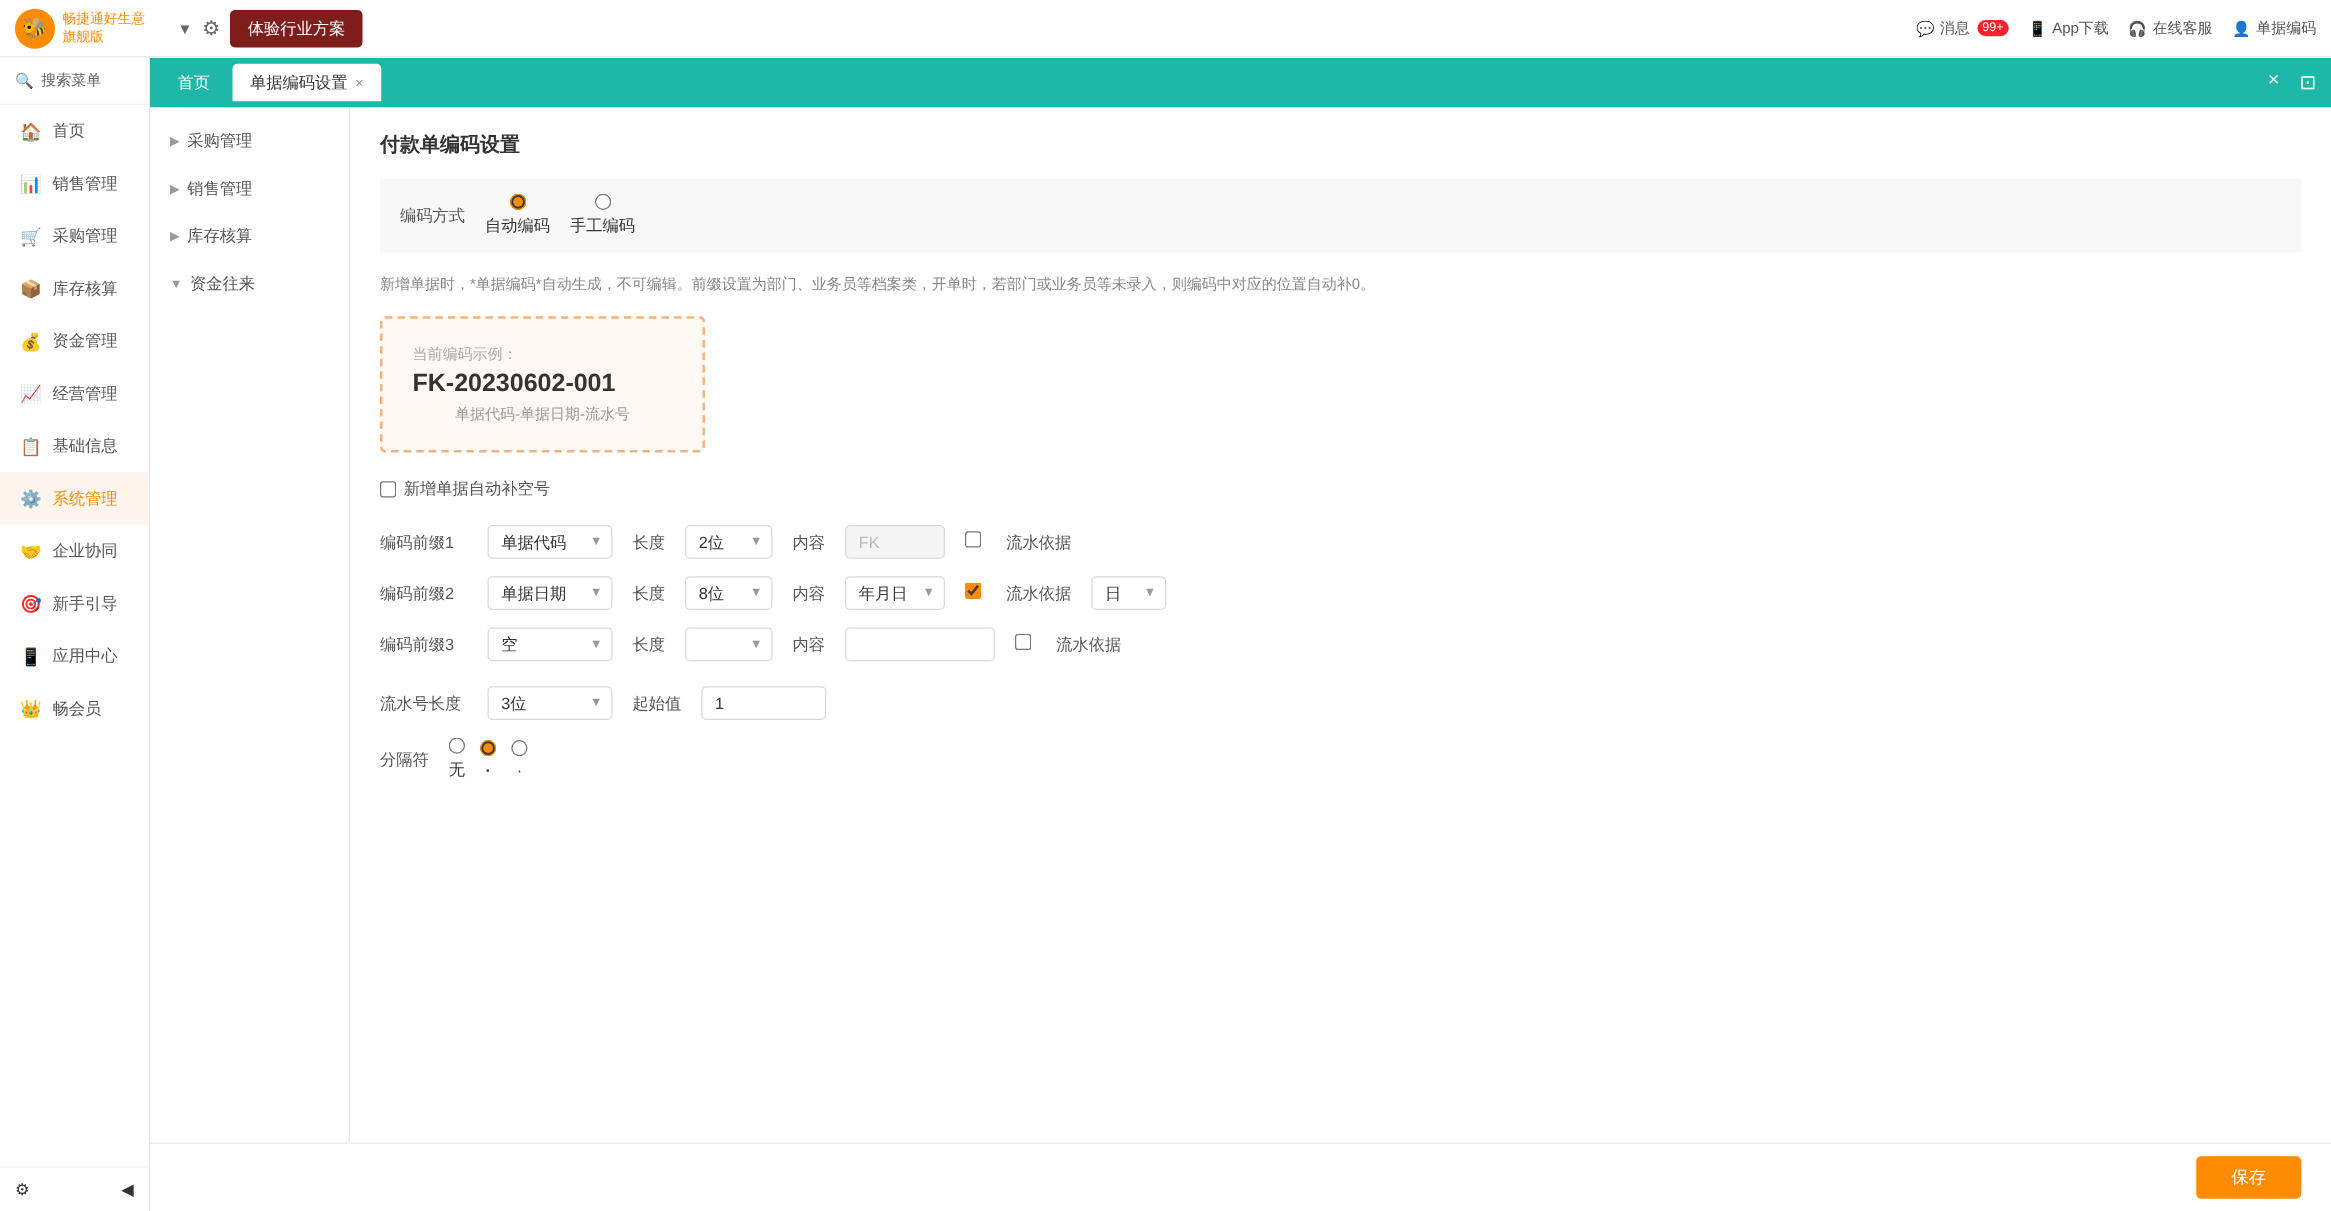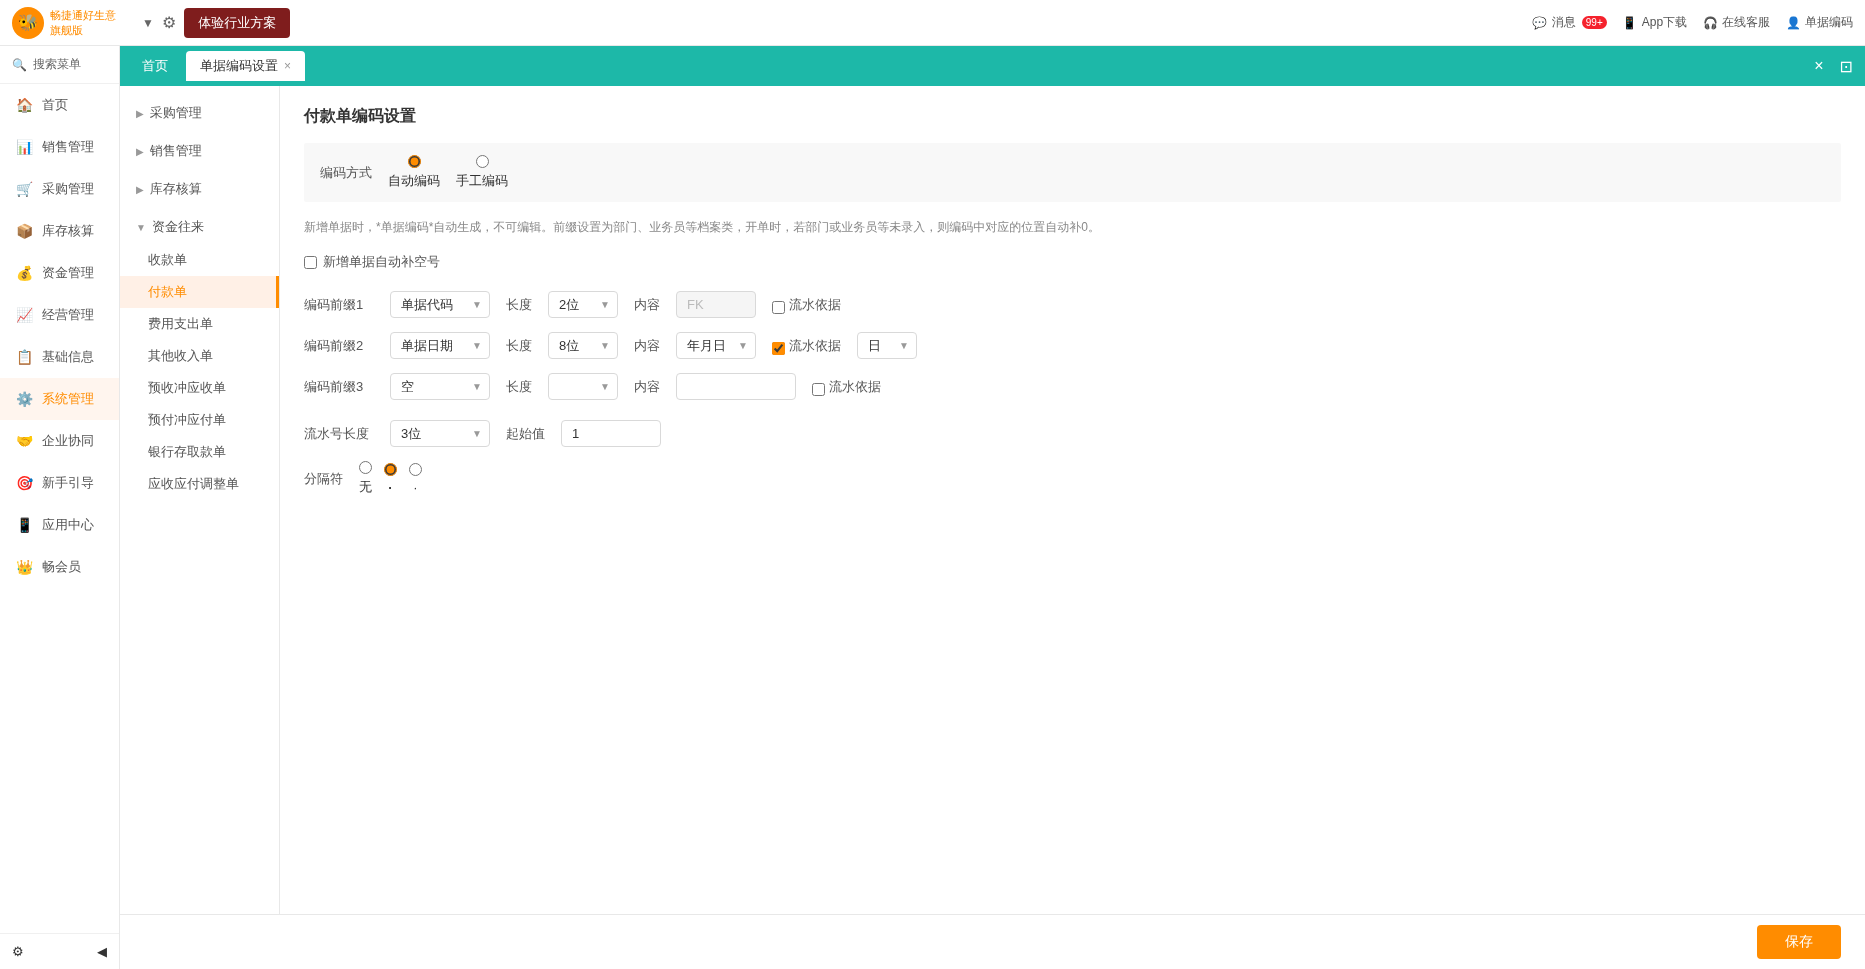--- a/index.html
+++ b/index.html
@@ -375,22 +375,22 @@
     .form-input.disabled {
       background: #f5f5f5;
       color: #bbb;
     }
     .field-label {
       font-size: 13px;
       color: #555;
     }
     .checkbox-wrapper {
       display: flex;
-      align-items: flex-end;
-      gap: 4px;
+      align-items: flex-start;
+      gap: 20px;
       font-size: 13px;
       color: #555;
     }
     .checkbox-wrapper input { accent-color: #ff8c00; cursor: pointer; }
 
     
     .serial-row {
       display: flex;
       align-items: center;
       gap: 16px;
@@ -571,30 +571,20 @@
           <div class="sub-menu-group">
             <div class="sub-menu-header">
               <span class="arrow">▶</span>
               <span>库存核算</span>
             </div>
           </div>
           <div class="sub-menu-group">
             <div class="sub-menu-header">
               <span class="arrow">▼</span>
               <span>资金往来</span>
-            </div>
-            <div class="sub-menu-items">
-              <div class="sub-menu-item">收款单</div>
-              <div class="sub-menu-item active">付款单</div>
-              <div class="sub-menu-item">费用支出单</div>
-              <div class="sub-menu-item">其他收入单</div>
-              <div class="sub-menu-item">预收冲应收单</div>
-              <div class="sub-menu-item">预付冲应付单</div>
-              <div class="sub-menu-item">银行存取款单</div>
-              <div class="sub-menu-item">应收应付调整单</div>
             </div>
           </div>
         </div>
 
         <div class="form-area">
           <div class="page-title">付款单编码设置</div>
 
           
           <div class="encoding-method">
             <span class="encoding-label">编码方式</span>
@@ -605,20 +595,25 @@
             <label class="radio-option">
               <input type="radio" name="encodeMethod" style="">
               <span>手工编码</span>
             </label>
           </div>
 
           
           <div class="tip-text">新增单据时，*单据编码*自动生成，不可编辑。前缀设置为部门、业务员等档案类，开单时，若部门或业务员等未录入，则编码中对应的位置自动补0。</div>
 
           
+          <div class="code-preview">
+            <div style="font-size:12px;color:#aaa;margin-bottom:4px;">当前编码示例：</div>
+            <div class="code-preview-main">FK-20230602-001</div>
+            <div class="code-preview-sub">单据代码-单据日期-流水号</div>
+          </div>
 
           
           <div class="auto-fill-row">
             <input type="checkbox" style="">
             <span>新增单据自动补空号</span>
           </div>
 
           
           <div class="form-row">
             <span class="form-row-label">编码前缀1</span>

